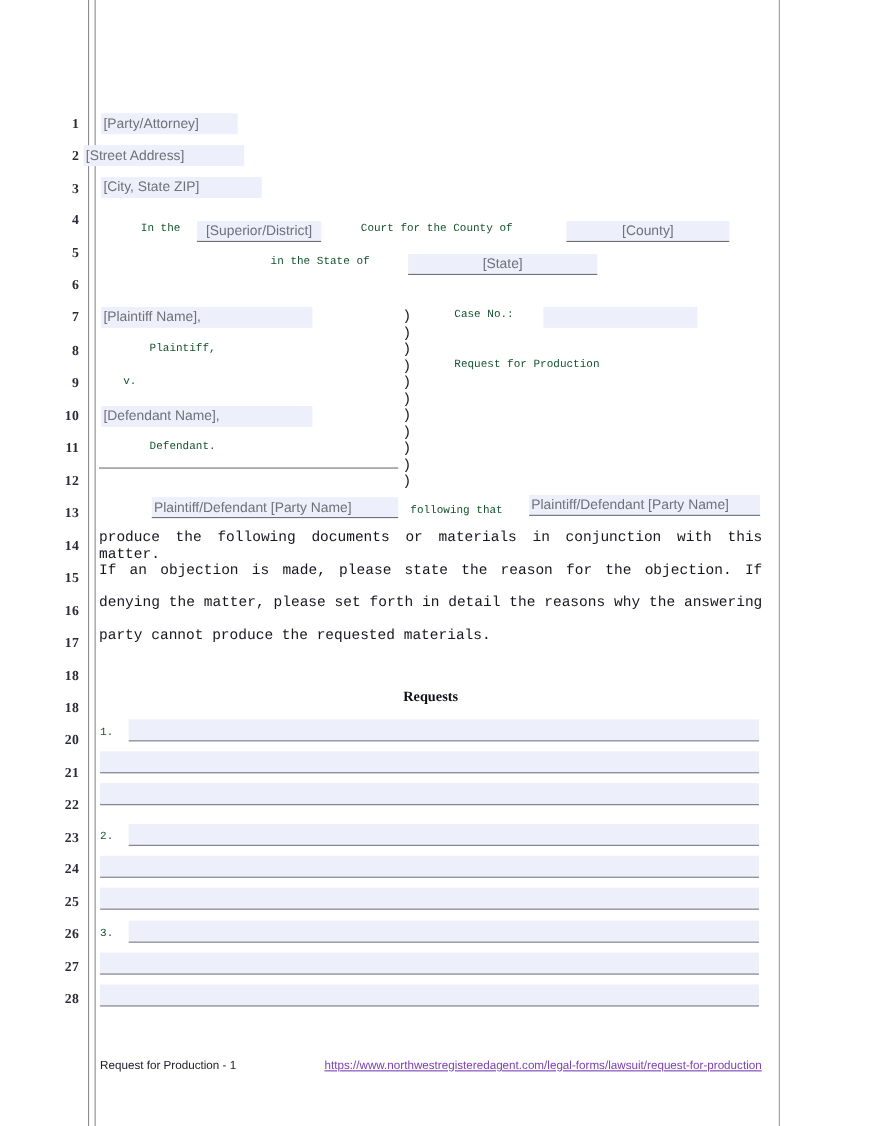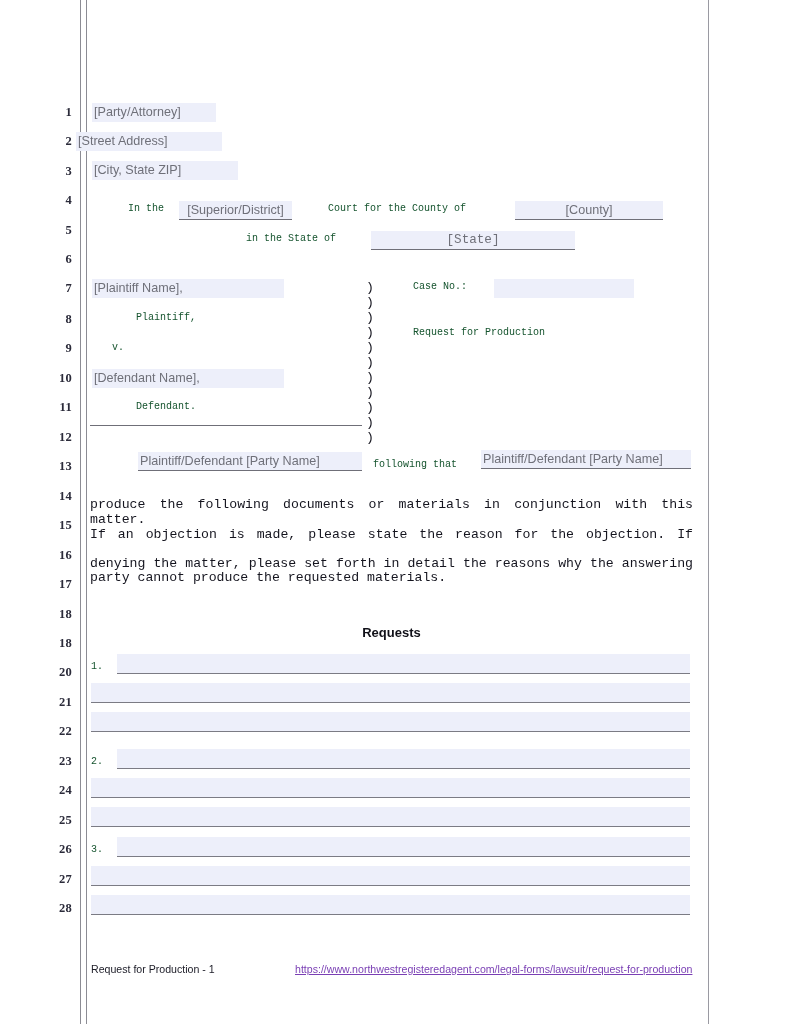--- a/index.html
+++ b/index.html
@@ -102,27 +102,26 @@
     position: absolute;
     font-family: "Liberation Mono", "DejaVu Sans Mono", monospace;
     font-size: 13.2px;
     color: #15151f;
     white-space: pre;
   }
   .para.just {
     white-space: normal;
     text-align: justify;
     text-align-last: justify;
-    margin-top: 16px;
   }
 
   
   .heading {
     position: absolute;
-    font-family: Liberation Sans, sans-serif;
+    font-family: Liberation Serif, serif;
     font-size: 13px;
     font-weight: 700;
     color: #101018;
     text-align: center;
   }
 
   
   .footer-left {
     position: absolute;
     font-family: "Liberation Sans", "DejaVu Sans", sans-serif;
@@ -179,21 +178,21 @@
   <div class="field" style="left:92px; top:103px; width:124px;">[Party/Attorney]</div>
   <div class="field" style="left:76px; top:132px; width:146px;">[Street Address]</div>
   <div class="field" style="left:92px; top:161px; width:146px;">[City, State ZIP]</div>
 
   <div class="ln" style="left:128px; top:203px;">In the</div>
   <div class="field underlined center" style="left:179px; top:201px; width:113px;">[Superior/District]</div>
   <div class="ln" style="left:328px; top:203px;">Court for the County of</div>
   <div class="field underlined center" style="left:515px; top:201px; width:148px;">[County]</div>
 
   <div class="ln" style="left:246px; top:233px;">in the State of</div>
-  <div class="field underlined center" style="left:371px; top:231px; width:204px;font-family:Liberation Mono, monospace;">[State]</div>
+  <div class="field underlined center" style="left:371px; top:231px; width:172px;">[State]</div>
 
   <div class="field" style="left:92px; top:279px; width:192px;">[Plaintiff Name],</div>
   <div class="ln" style="left:136px; top:312px;">Plaintiff,</div>
   <div class="ln" style="left:112px; top:342px;">v.</div>
   <div class="field" style="left:92px; top:369px; width:192px;">[Defendant Name],</div>
   <div class="ln" style="left:136px; top:401px;">Defendant.</div>
 
   <div class="hr" style="left:90px; top:425px; width:272px;"></div>
 
   <div class="paren" style="top:280px;">)</div>

